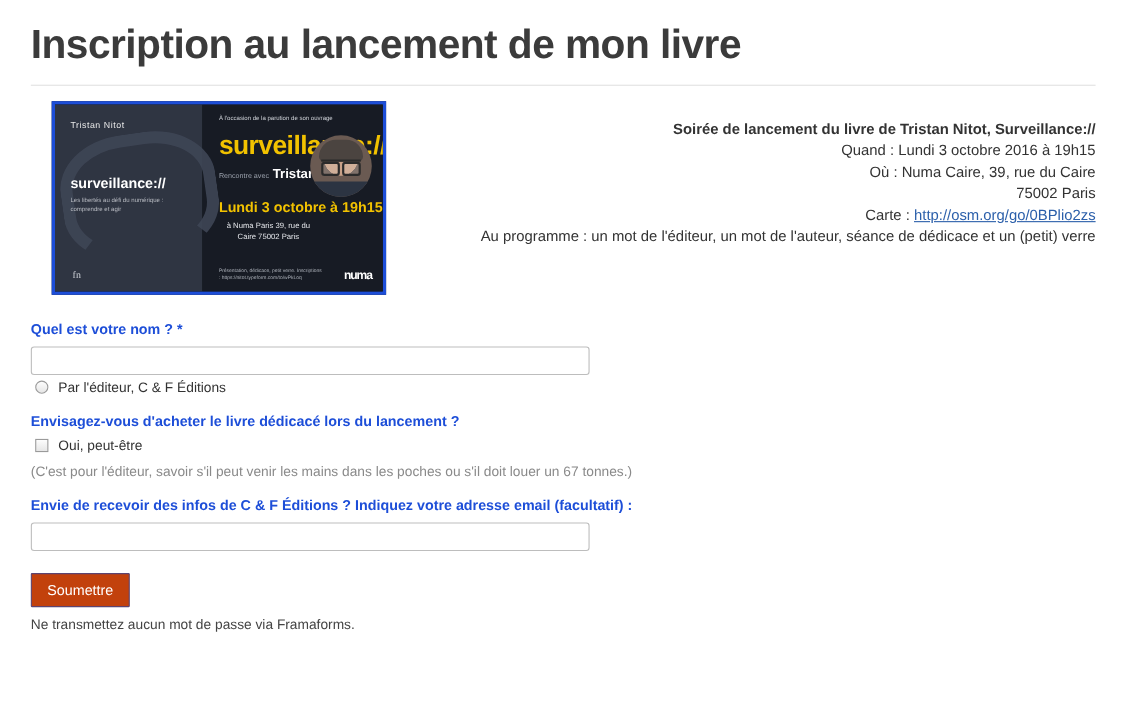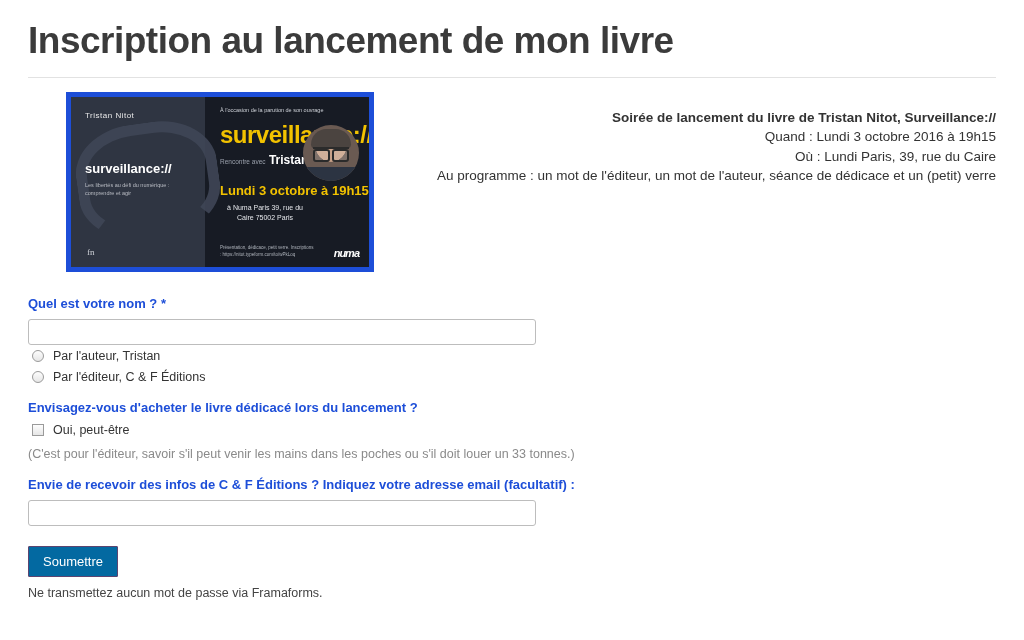--- a/index.html
+++ b/index.html
@@ -35,25 +35,25 @@
   }
   .intro-block {
     display: flex;
     align-items: flex-start;
     padding: 14px 28px 0 28px;
   }
   .book-cover {
     width: 298px;
     height: 170px;
     flex: 0 0 298px;
-    margin-left: 38px;
+    margin-left: 19px;
     position: relative;
     background: #12141b;
     overflow: hidden;
-    border: 5px solid #1d4ed8;
+    border: 3px solid #1d4ed8;
   }
   
   .bc-left {
     position: absolute;
     left: 0; top: 0;
     width: 45%;
     height: 100%;
     background: #2f3542;
   }
   .bc-right {
@@ -153,21 +153,20 @@
     font-size: 4.5px;
     line-height: 1.6;
   }
   .bc-pub {
     position: absolute;
     right: 10px; bottom: 8px;
     color: #ffffff;
     font-size: 11px;
     font-weight: bold;
     letter-spacing: -1px;
-    font-style: italic;
   }
   .bc-portrait {
     position: absolute;
     right: 10px; top: 28px;
     width: 56px; height: 56px;
     border-radius: 50%;
     background: radial-gradient(circle at 50% 38%, #c8a188 0 34%, #6a5a52 35% 100%);
     overflow: hidden;
   }
   .bc-portrait .hair {
@@ -265,21 +264,21 @@
     font-size: 12.5px;
     color: #333333;
   }
   .hint {
     font-size: 12.5px;
     color: #8a8a8a;
     margin: 10px 0 0 0;
   }
   .submit-btn {
     margin-top: 20px;
-    background: #0369a1;
+    background: #c2410c;
     color: #ffffff;
     border: 1px solid #5d4470;
     border-radius: 1px;
     font-size: 13px;
     font-family: "Liberation Sans", sans-serif;
     padding: 7px 14px;
     cursor: pointer;
   }
   .footnote {
     font-size: 12.5px;
@@ -322,48 +321,48 @@
       <div class="bc-portrait">
         <div class="hair"></div>
         <div class="glasses"></div>
         <div class="shirt"></div>
       </div>
     </div>
 
     <div class="event-info">
       <div class="line-bold">Soirée de lancement du livre de Tristan Nitot, Surveillance://</div>
       <div>Quand : Lundi 3 octobre 2016 à 19h15</div>
-      <div>Où : Lundi Paris, 39, rue du Caire</div>
+      <div>Où : Numa Caire, 39, rue du Caire</div>
+      <div>75002 Paris</div>
+      <div>
+        <span>Carte : </span><a href="#">http://osm.org/go/0BPlio2zs</a>
+      </div>
       <div>Au programme : un mot de l'éditeur, un mot de l'auteur, séance de dédicace et un (petit) verre</div>
     </div>
 
   </div>
 
   <div class="form-area">
 
     <div class="q-label">Quel est votre nom ? *</div>
     <input class="text-input" type="text" value="" style="">
 
     <div class="gap-sm"></div>
 
-    <div class="opt-row">
-      <span class="radio"></span>
-      <span class="opt-label">Par l'auteur, Tristan</span>
-    </div>
     <div class="opt-row">
       <span class="radio"></span>
       <span class="opt-label">Par l'éditeur, C &amp; F Éditions</span>
     </div>
 
     <div class="q-label">Envisagez-vous d'acheter le livre dédicacé lors du lancement ?</div>
     <div class="opt-row">
       <span class="checkbox"></span>
       <span class="opt-label">Oui, peut-être</span>
     </div>
-    <div class="hint">(C'est pour l'éditeur, savoir s'il peut venir les mains dans les poches ou s'il doit louer un 33 tonnes.)</div>
+    <div class="hint">(C'est pour l'éditeur, savoir s'il peut venir les mains dans les poches ou s'il doit louer un 67 tonnes.)</div>
 
     <div class="q-label">Envie de recevoir des infos de C &amp; F Éditions ? Indiquez votre adresse email (facultatif) :</div>
     <input class="text-input" type="text" value="" style="">
 
     <div>
       <button class="submit-btn">Soumettre</button>
     </div>
     <div class="footnote">Ne transmettez aucun mot de passe via Framaforms.</div>
 
   </div>

